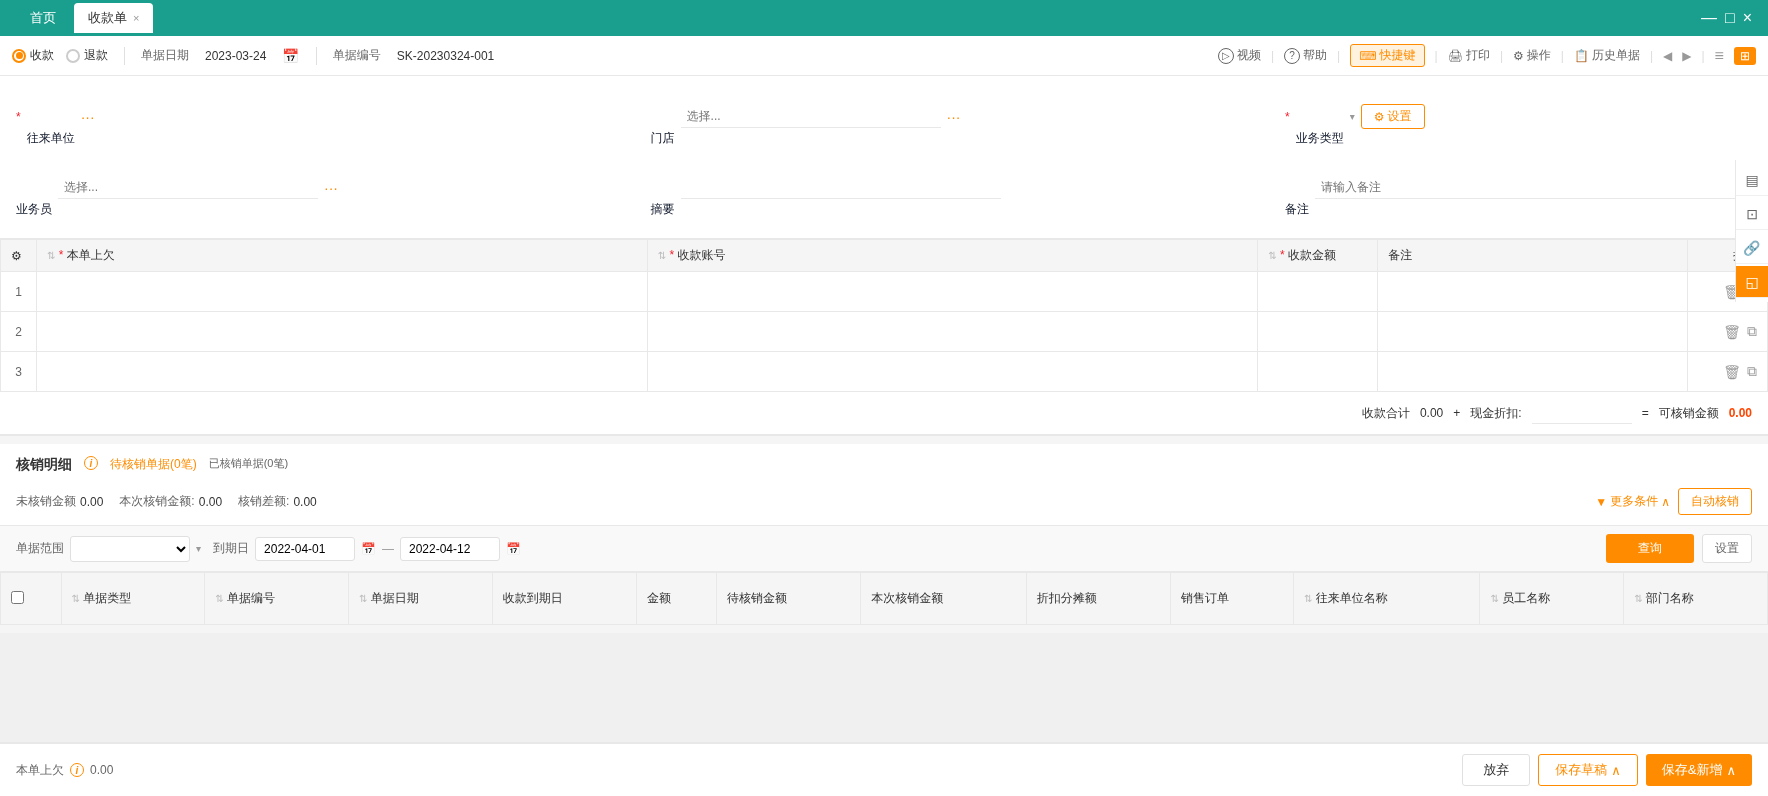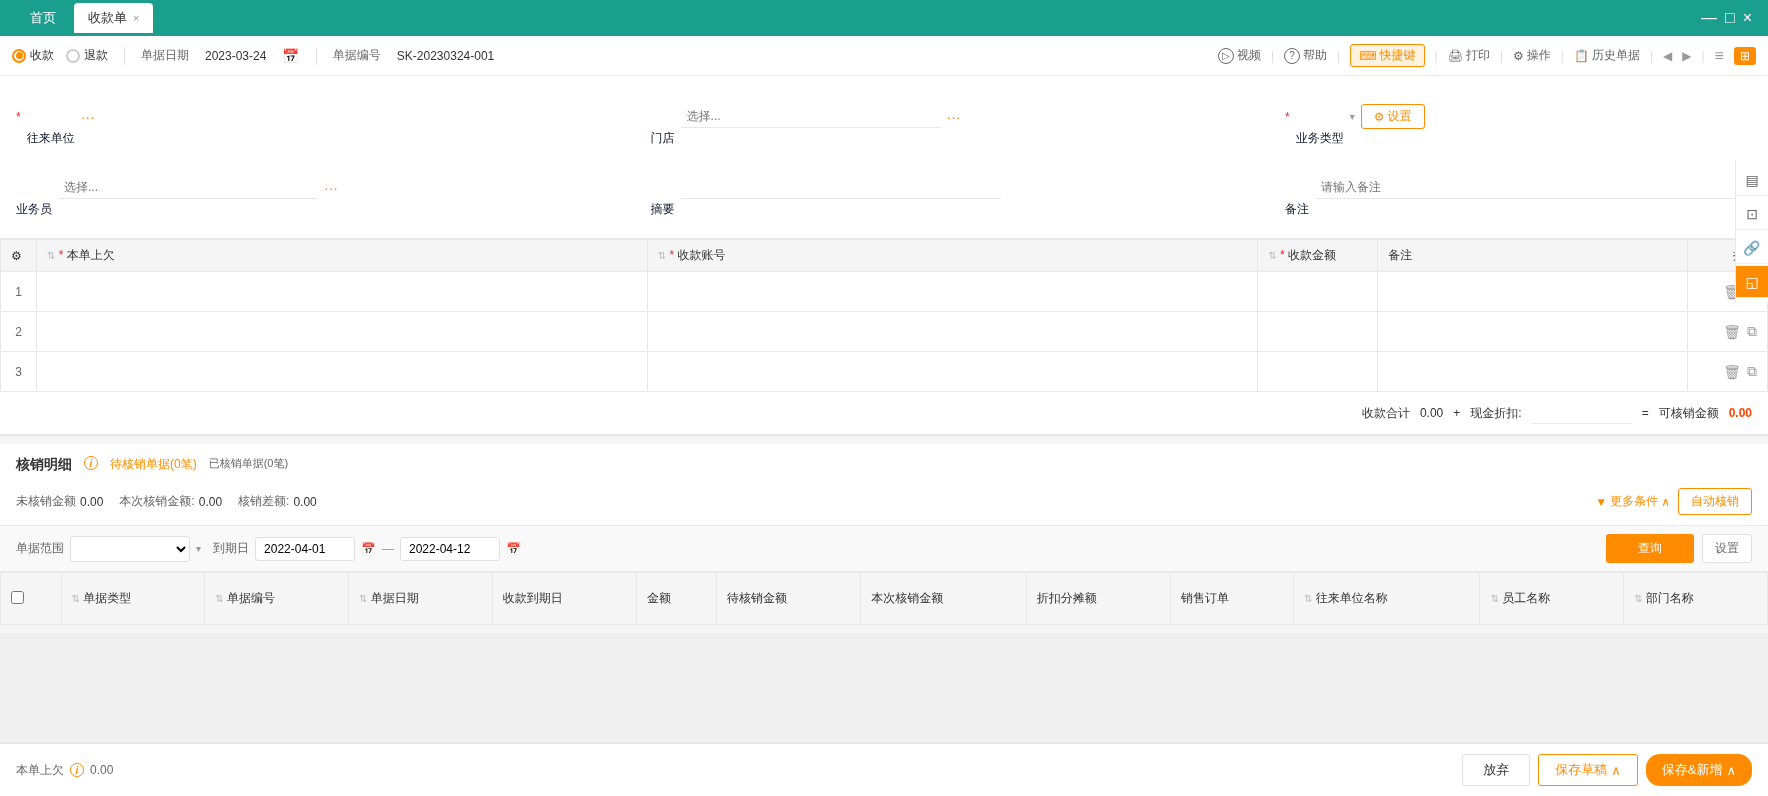--- a/index.html
+++ b/index.html
@@ -170,21 +170,21 @@
       border-top: 2px solid #e8e8e8;
       position: fixed;
       bottom: 0;
       left: 0;
       right: 0;
     }
     .footer-left { display: flex; align-items: center; gap: 6px; font-size: 12px; color: #666; }
     .footer-right { display: flex; gap: 8px; }
     .btn-abandon { background: #fff; border: 1px solid #e0e0e0; color: #333; padding: 6px 20px; border-radius: 3px; cursor: pointer; font-size: 13px; }
     .btn-save-draft { background: #fff; border: 1px solid #ff8c00; color: #ff8c00; padding: 6px 16px; border-radius: 3px; cursor: pointer; font-size: 13px; display: flex; align-items: center; gap: 4px; }
-    .btn-save-new { background: #ff8c00; border: none; color: #fff; padding: 6px 16px; border-radius: 14px; cursor: pointer; font-size: 13px; display: flex; align-items: center; gap: 4px; }
+    .btn-save-new { background: #ff8c00; border: none; color: #fff; padding: 6px 16px; border-radius: 3px; cursor: pointer; font-size: 13px; display: flex; align-items: center; gap: 4px; }
 
     
     .right-sidebar {
       position: fixed;
       right: 0;
       top: 160px;
       display: flex;
       flex-direction: column;
       gap: 2px;
       background: #fff;

